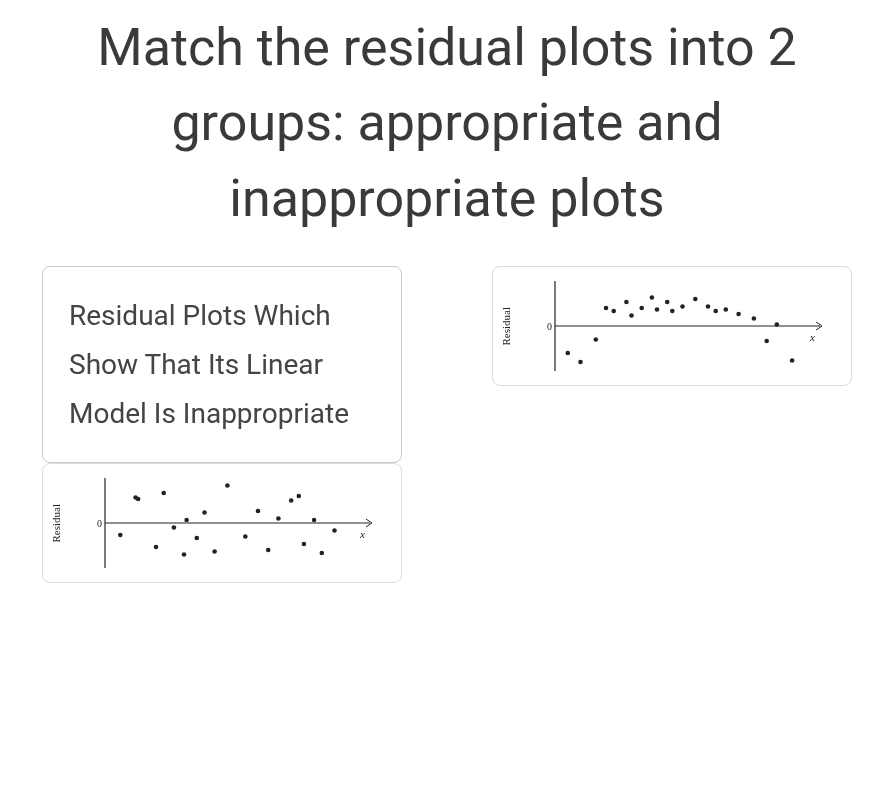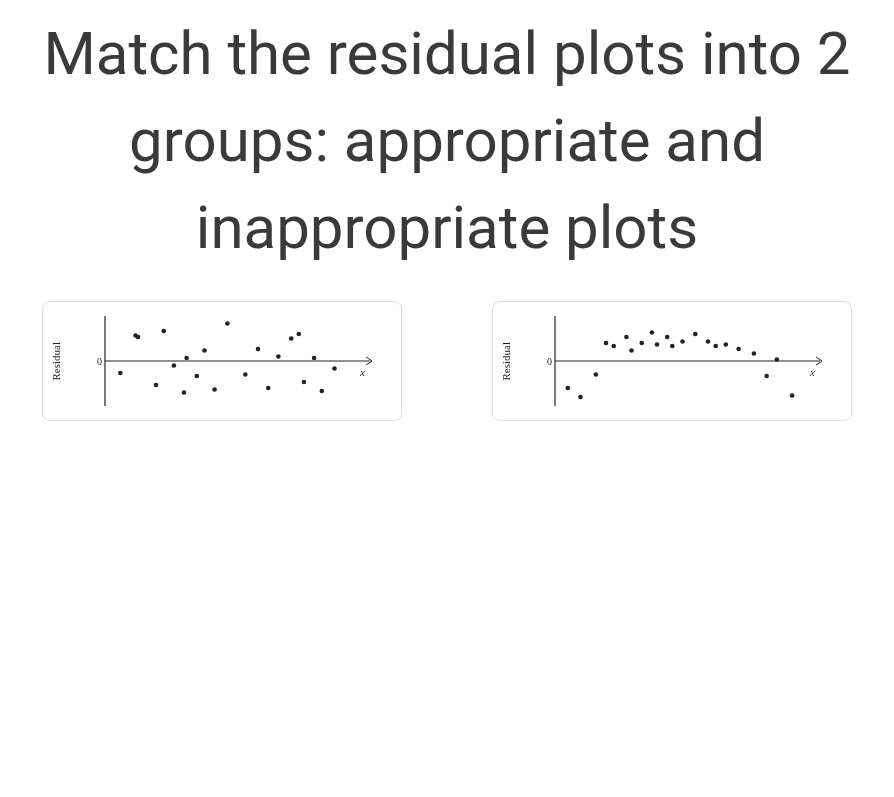--- a/index.html
+++ b/index.html
@@ -6,21 +6,21 @@
     margin: 0;
     padding: 0;
     width: 894px;
     height: 797px;
     background: #ffffff;
     font-family: -apple-system, BlinkMacSystemFont, "Segoe UI", Roboto, "Helvetica Neue", Arial, sans-serif;
     color: #3a3a3a;
     overflow: hidden;
   }
   .page-title {
-    font-size: 60px;
+    font-size: 52px;
     line-height: 1.45;
     text-align: center;
     padding: 10px 20px 0 20px;
     font-weight: 400;
     color: #3a3a3a;
   }
   .columns {
     display: flex;
     justify-content: space-between;
     padding: 30px 42px 0 42px;
@@ -69,20 +69,23 @@
   }
 </style>
 </head>
 <body>
 
 <div class="page-title">Match the residual plots into 2 groups: appropriate and inappropriate plots</div>
 
 <div class="columns">
 
   <div class="col">
+    <div class="card">
+      <span>Residual Plots Which Show That Its Linear Model Is Inappropriate</span>
+    </div>
     <div class="plot-card">
       <div class="ylabel-strip">
         <span class="ylabel-text">Residual</span>
       </div>
       <svg class="plot-svg" viewBox="0 0 300 110">
 
         <line x1="25" y1="10" x2="25" y2="100" stroke="#222" stroke-width="1.2"></line>
         <line x1="25" y1="55" x2="290" y2="55" stroke="#222" stroke-width="1.2"></line>
 
         <polyline points="286,51 292,55 286,59" fill="none" stroke="#222" stroke-width="1"></polyline>

